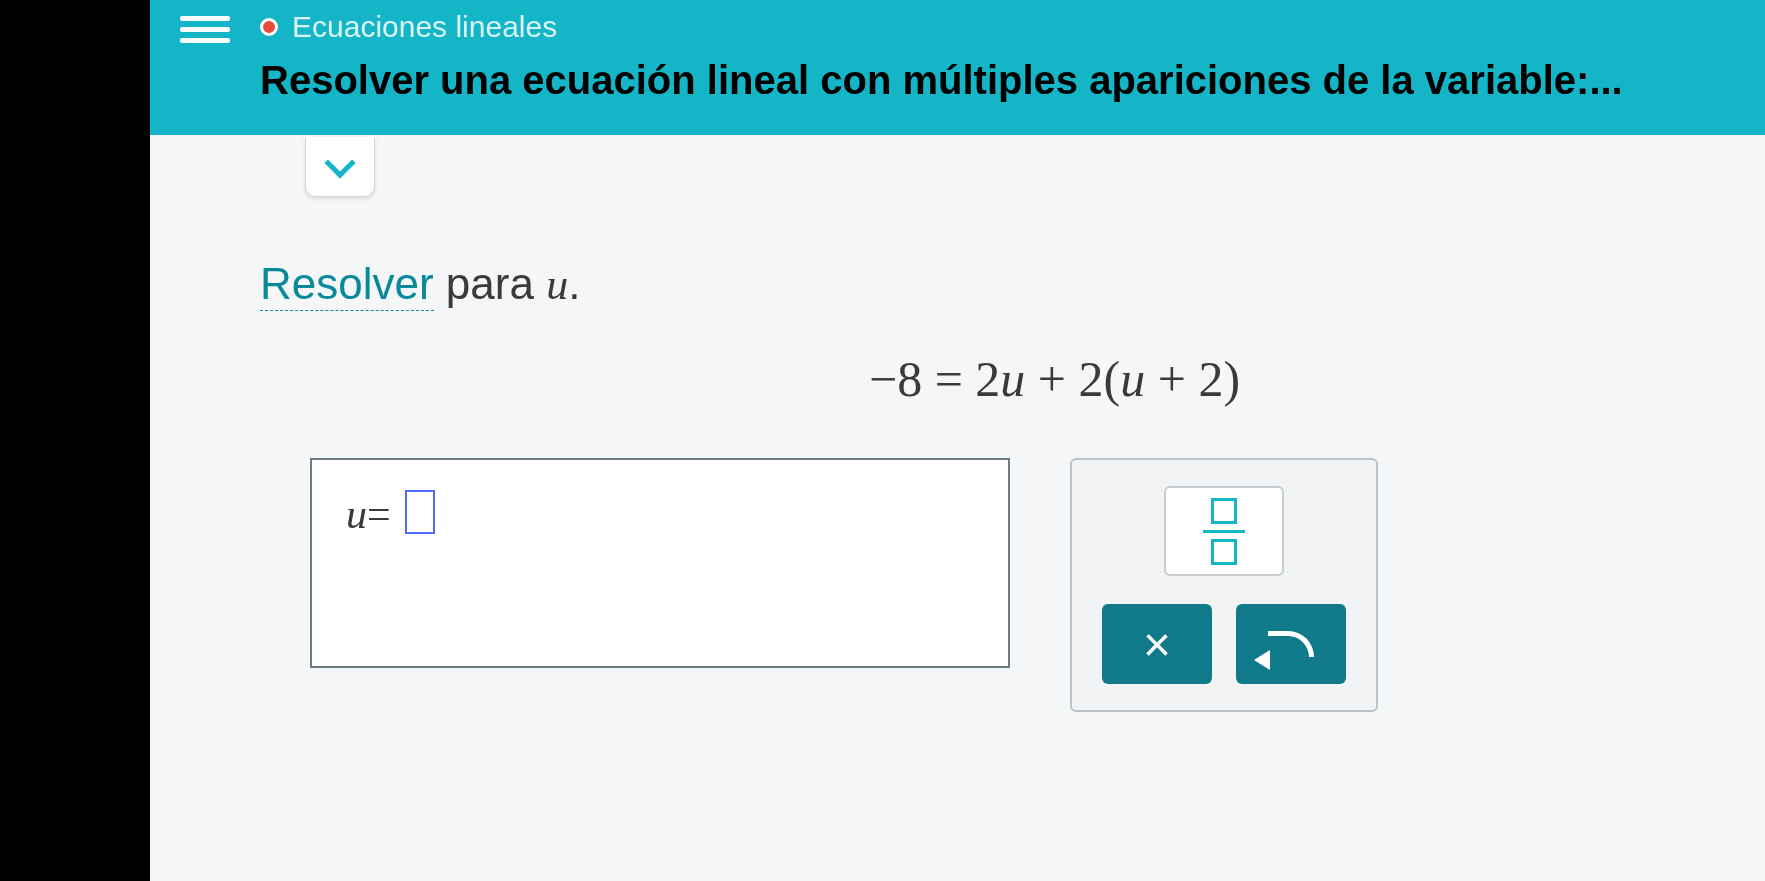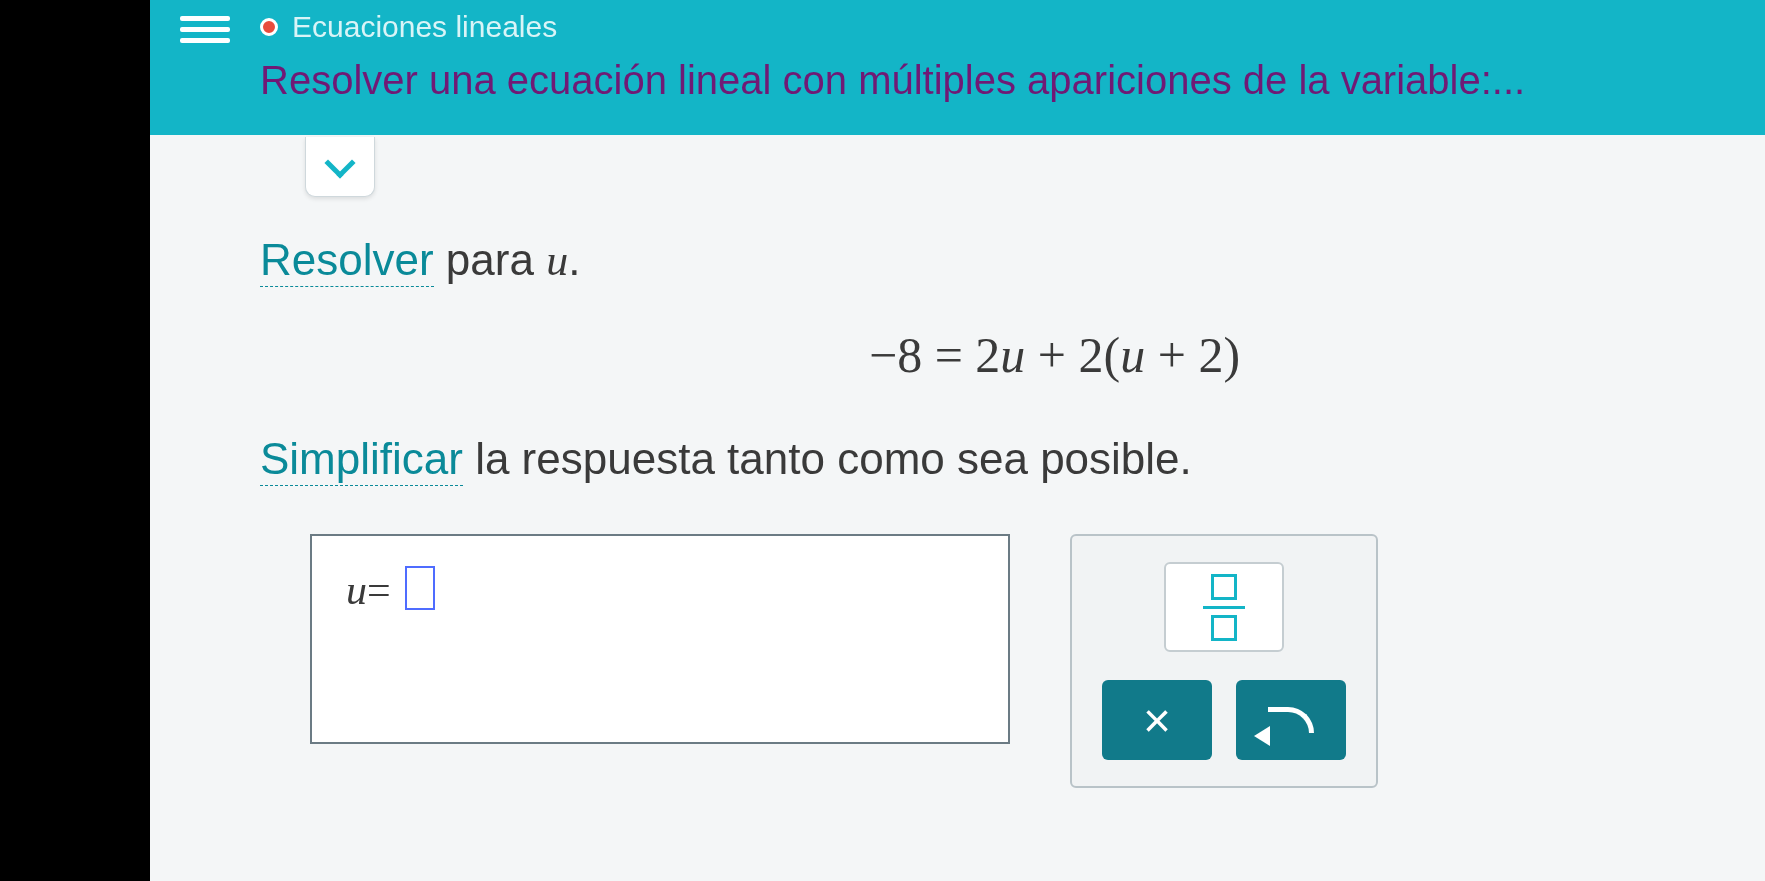--- a/index.html
+++ b/index.html
@@ -32,22 +32,22 @@
     margin-bottom:14px;
   }
   .dot {
     width:18px; height:18px; border-radius:50%;
     background:#e84c3d;
     border:3px solid #ffffff;
     display:inline-block;
   }
   .title {
     font-size:40px;
-    font-weight:400;
-    color:#701a75;
+    font-weight:700;
+    color:#000000;
   }
   .collapse-tab {
     position:absolute;
     left:155px; top:137px;
     width:70px; height:60px;
     background:#ffffff;
     border:1px solid #cfd8dc;
     border-top:none;
     border-radius:0 0 10px 10px;
     display:flex; align-items:center; justify-content:center;
@@ -57,20 +57,21 @@
     width:22px; height:22px;
     border-right:5px solid #13b5c7;
     border-bottom:5px solid #13b5c7;
     transform:rotate(45deg);
     margin-top:-8px;
   }
   .content {
     padding:100px 36px 40px 110px;
     font-size:44px;
     color:#3a3a3a;
+    margin-top:24px;
   }
   .instr1 { margin-bottom:40px; }
   .link {
     color:#0a8a99;
     border-bottom:1px dashed #0a8a99;
     padding-bottom:2px;
   }
   .serif { font-family:"Times New Roman", Times, serif; }
   .ital { font-style:italic; }
   .equation {
@@ -172,23 +173,20 @@
   <div class="content">
 
     <div class="instr1">
       <span class="link">Resolver</span><span> para </span><span class="serif ital">u</span><span>.</span>
     </div>
 
     <div class="equation">
       <span class="serif">−8 = 2<span class="ital">u</span> + 2(<span class="ital">u</span> + 2)</span>
     </div>
 
-    <div class="instr2">
-      <span class="link">Simplificar</span><span> la respuesta tanto como sea posible.</span>
-    </div>
 
     <div class="answer-row">
       <div class="answer-box">
         <span class="serif ital">u</span>
         <span class="serif"> = </span>
         <span class="slot"></span>
       </div>
 
       <div class="toolbox">
         <div class="frac-btn">

